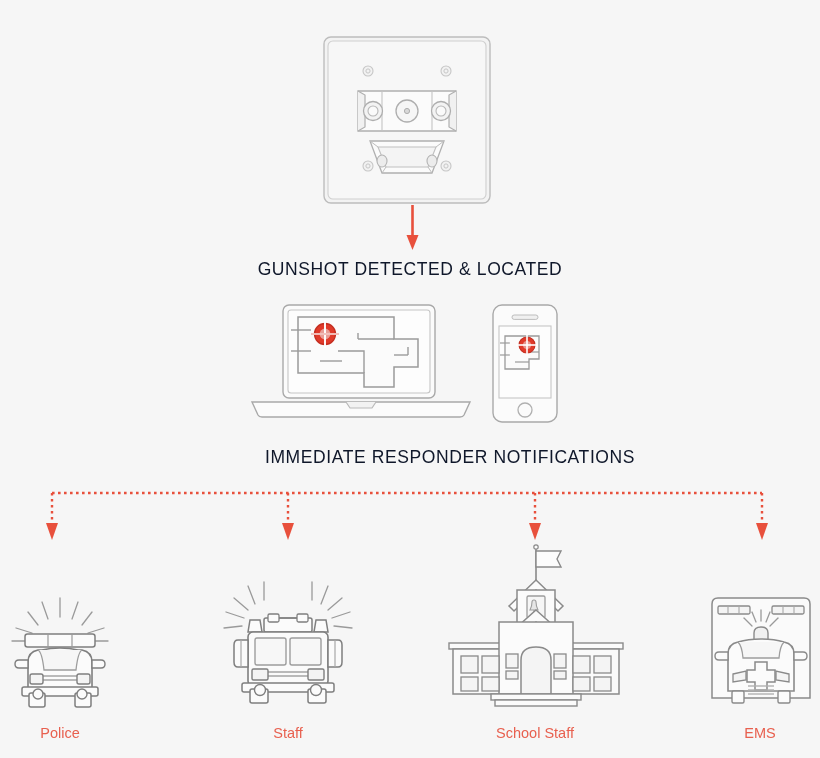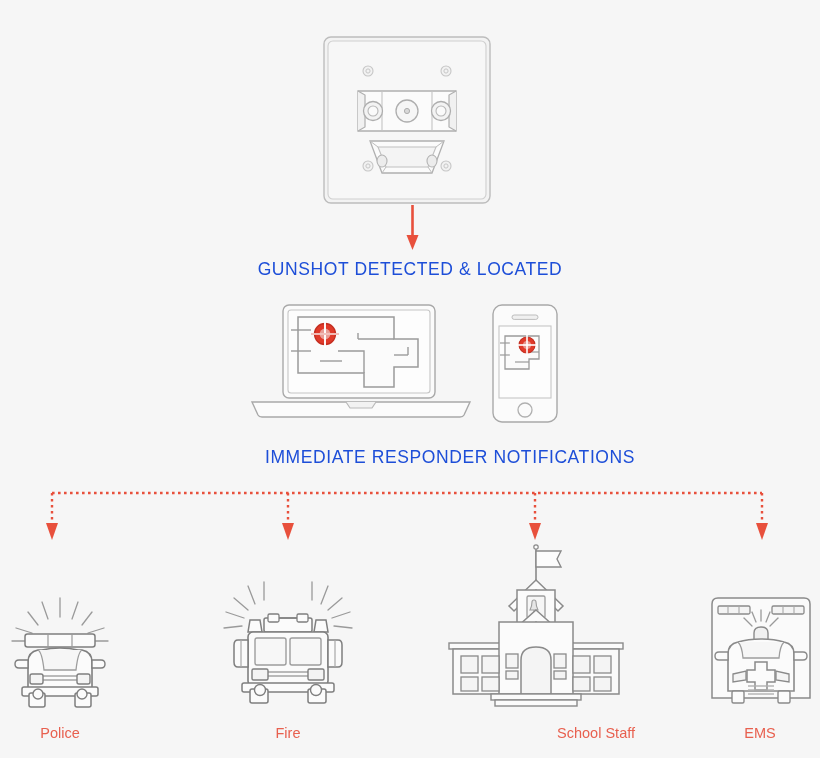--- a/index.html
+++ b/index.html
@@ -11,21 +11,21 @@
     position:relative;
   }
   #stage{position:relative;width:820px;height:758px;}
   .abs{position:absolute;}
 
   
   .stage-label{
     position:absolute;
     width:100%;
     text-align:center;
-    color:#1d4ed8;
+    color:#0f172a;
     font-size:17.5px;
     letter-spacing:.6px;
     font-weight:400;
     white-space:nowrap;
   }
   #label-detected{top:259px;left:0;}
   #label-notify{top:447px;left:0;padding-left:40px;}
 
   .responder-label{
     position:absolute;
@@ -247,21 +247,21 @@
       <rect x="86" y="99" width="16" height="11" rx="1.5" fill="#f4f4f4" stroke="#7f7f7f" stroke-width="1.4"></rect>
 
       <rect x="20" y="113" width="92" height="9" rx="2" class="fillw" stroke="#7f7f7f" stroke-width="1.5"></rect>
 
       <rect x="28" y="119" width="18" height="14" rx="2" class="fillw" stroke="#7f7f7f" stroke-width="1.5"></rect>
       <rect x="86" y="119" width="18" height="14" rx="2" class="fillw" stroke="#7f7f7f" stroke-width="1.5"></rect>
       <circle cx="38" cy="120" r="5.5" fill="#fbfbfb" stroke="#7f7f7f" stroke-width="1.4"></circle>
       <circle cx="94" cy="120" r="5.5" fill="#fbfbfb" stroke="#7f7f7f" stroke-width="1.4"></circle>
     </svg>
   </div>
-  <div class="responder-label" style="left:188px;top:725px;">Fire</div>
+  <div class="responder-label" style="left:188px;top:725px;">Staff</div>
 
   <div class="abs" style="left:443px;top:540px;">
     <svg width="186" height="168" viewBox="0 0 186 168">
 
       <line x1="93" y1="8" x2="93" y2="44" stroke="#8a8a8a" stroke-width="1.6"></line>
       <path d="M93 11 L118 11 L114 19 L118 27 L93 27 Z" fill="#fcfcfc" stroke="#8a8a8a" stroke-width="1.4"></path>
       <circle cx="93" cy="7" r="2.2" fill="#fbfbfb" stroke="#8a8a8a" stroke-width="1.2"></circle>
 
       <path d="M93 40 L120 66 L115 71 L93 50 L71 71 L66 66 Z" class="fillw" stroke="#8a8a8a" stroke-width="1.5"></path>
 
@@ -295,21 +295,21 @@
         <rect x="130" y="116" width="17" height="17"></rect>
         <rect x="151" y="116" width="17" height="17"></rect>
         <rect x="130" y="137" width="17" height="14"></rect>
         <rect x="151" y="137" width="17" height="14"></rect>
       </g>
 
       <rect x="48" y="154" width="90" height="6" class="fillw" stroke="#8a8a8a" stroke-width="1.4"></rect>
       <rect x="52" y="160" width="82" height="6" class="fillw" stroke="#8a8a8a" stroke-width="1.4"></rect>
     </svg>
   </div>
-  <div class="responder-label" style="left:435px;top:725px;text-align:right;">School Staff</div>
+  <div class="responder-label" style="left:435px;top:725px;">School Staff</div>
 
   <div class="abs" style="left:706px;top:588px;">
     <svg width="110" height="118" viewBox="0 0 110 118">
 
       <path d="M6 110 L6 16 Q6 10 12 10 L98 10 Q104 10 104 16 L104 110 Z" fill="#fafafa" stroke="#8a8a8a" stroke-width="1.5"></path>
 
       <rect x="12" y="18" width="32" height="8" rx="1.5" fill="#f4f4f4" stroke="#8a8a8a" stroke-width="1.3"></rect>
       <rect x="66" y="18" width="32" height="8" rx="1.5" fill="#f4f4f4" stroke="#8a8a8a" stroke-width="1.3"></rect>
       <line x1="22" y1="18" x2="22" y2="26" stroke="#a8a8a8" stroke-width="1.1"></line>
       <line x1="33" y1="18" x2="33" y2="26" stroke="#a8a8a8" stroke-width="1.1"></line>

